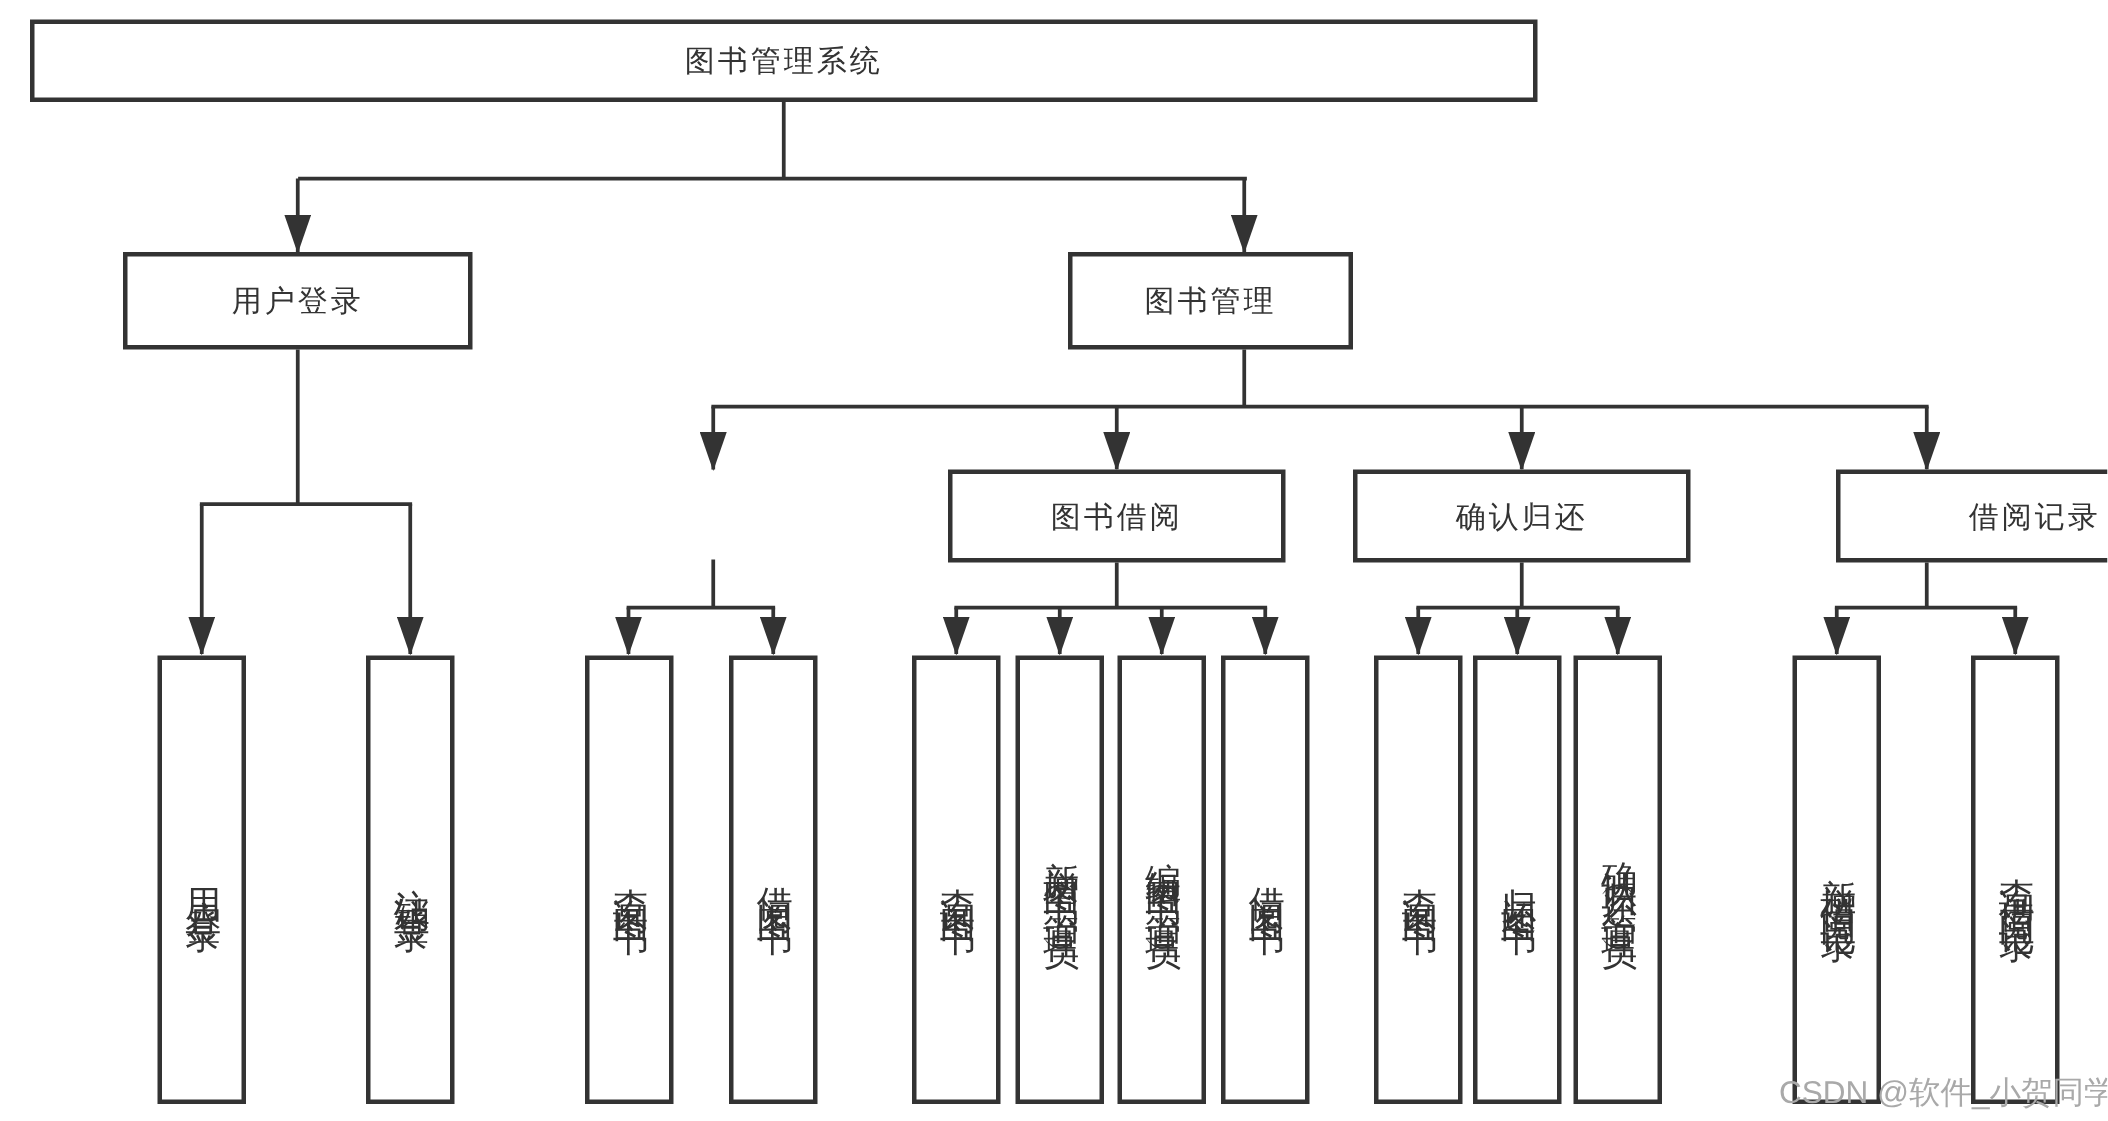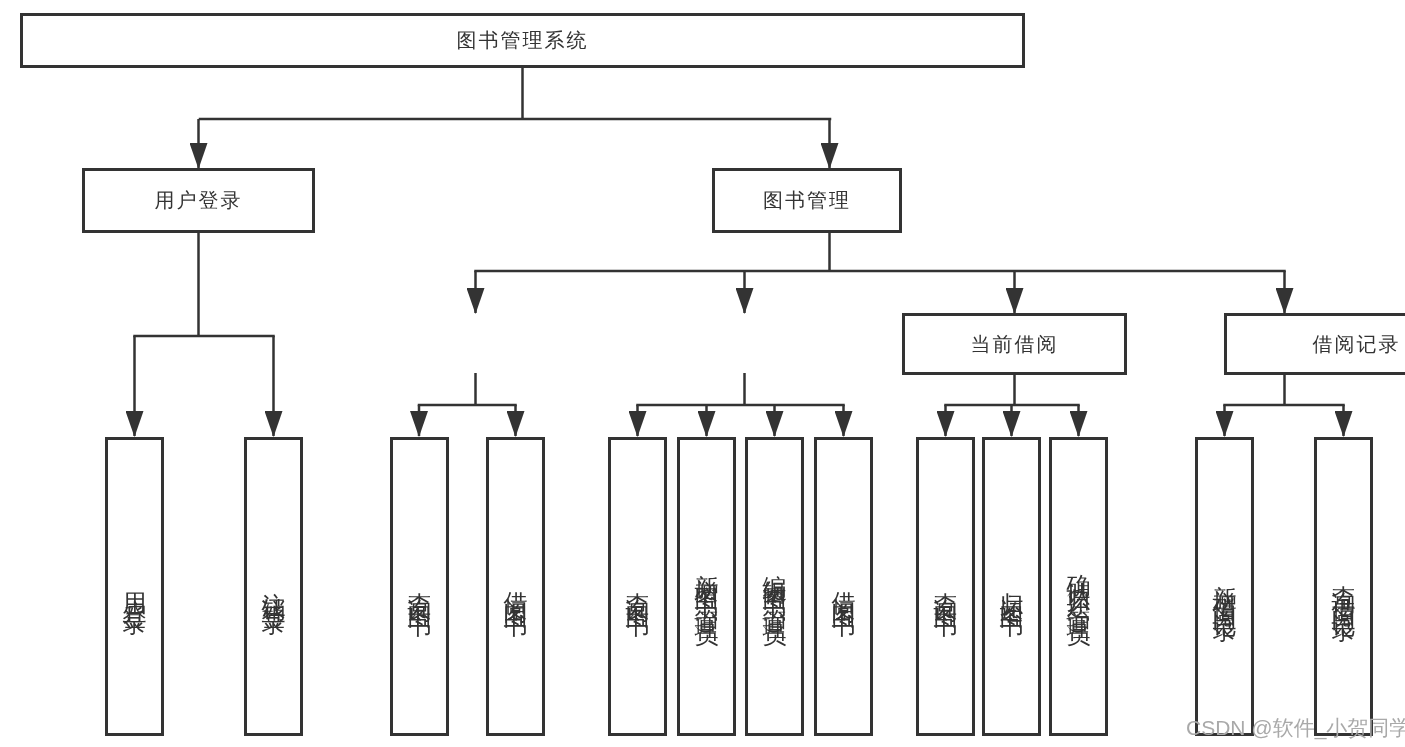--- a/index.html
+++ b/index.html
@@ -125,22 +125,25 @@
     <span>图书管理系统</span>
   </div>
 
   <div class="box hbox l2-box" style="left:82px; width:233px;">
     <span>用户登录</span>
   </div>
   <div class="box hbox l2-box" style="left:712px; width:190px;">
     <span>图书管理</span>
   </div>
 
+  <div class="box hbox l3-box" style="left:632px;">
+    <span>图书借阅</span>
+  </div>
   <div class="box hbox l3-box" style="left:902px;">
-    <span>当前借阅</span>
+    <span>确认归还</span>
   </div>
   <div class="box hbox l3-box" style="left:1224px;padding-left:40px;">
     <span>借阅记录</span>
   </div>
 
   <div class="vbox" style="left:105px;">
     <span>用户登录</span>
   </div>
   <div class="vbox" style="left:244px;">
     <span>注销登录</span>

